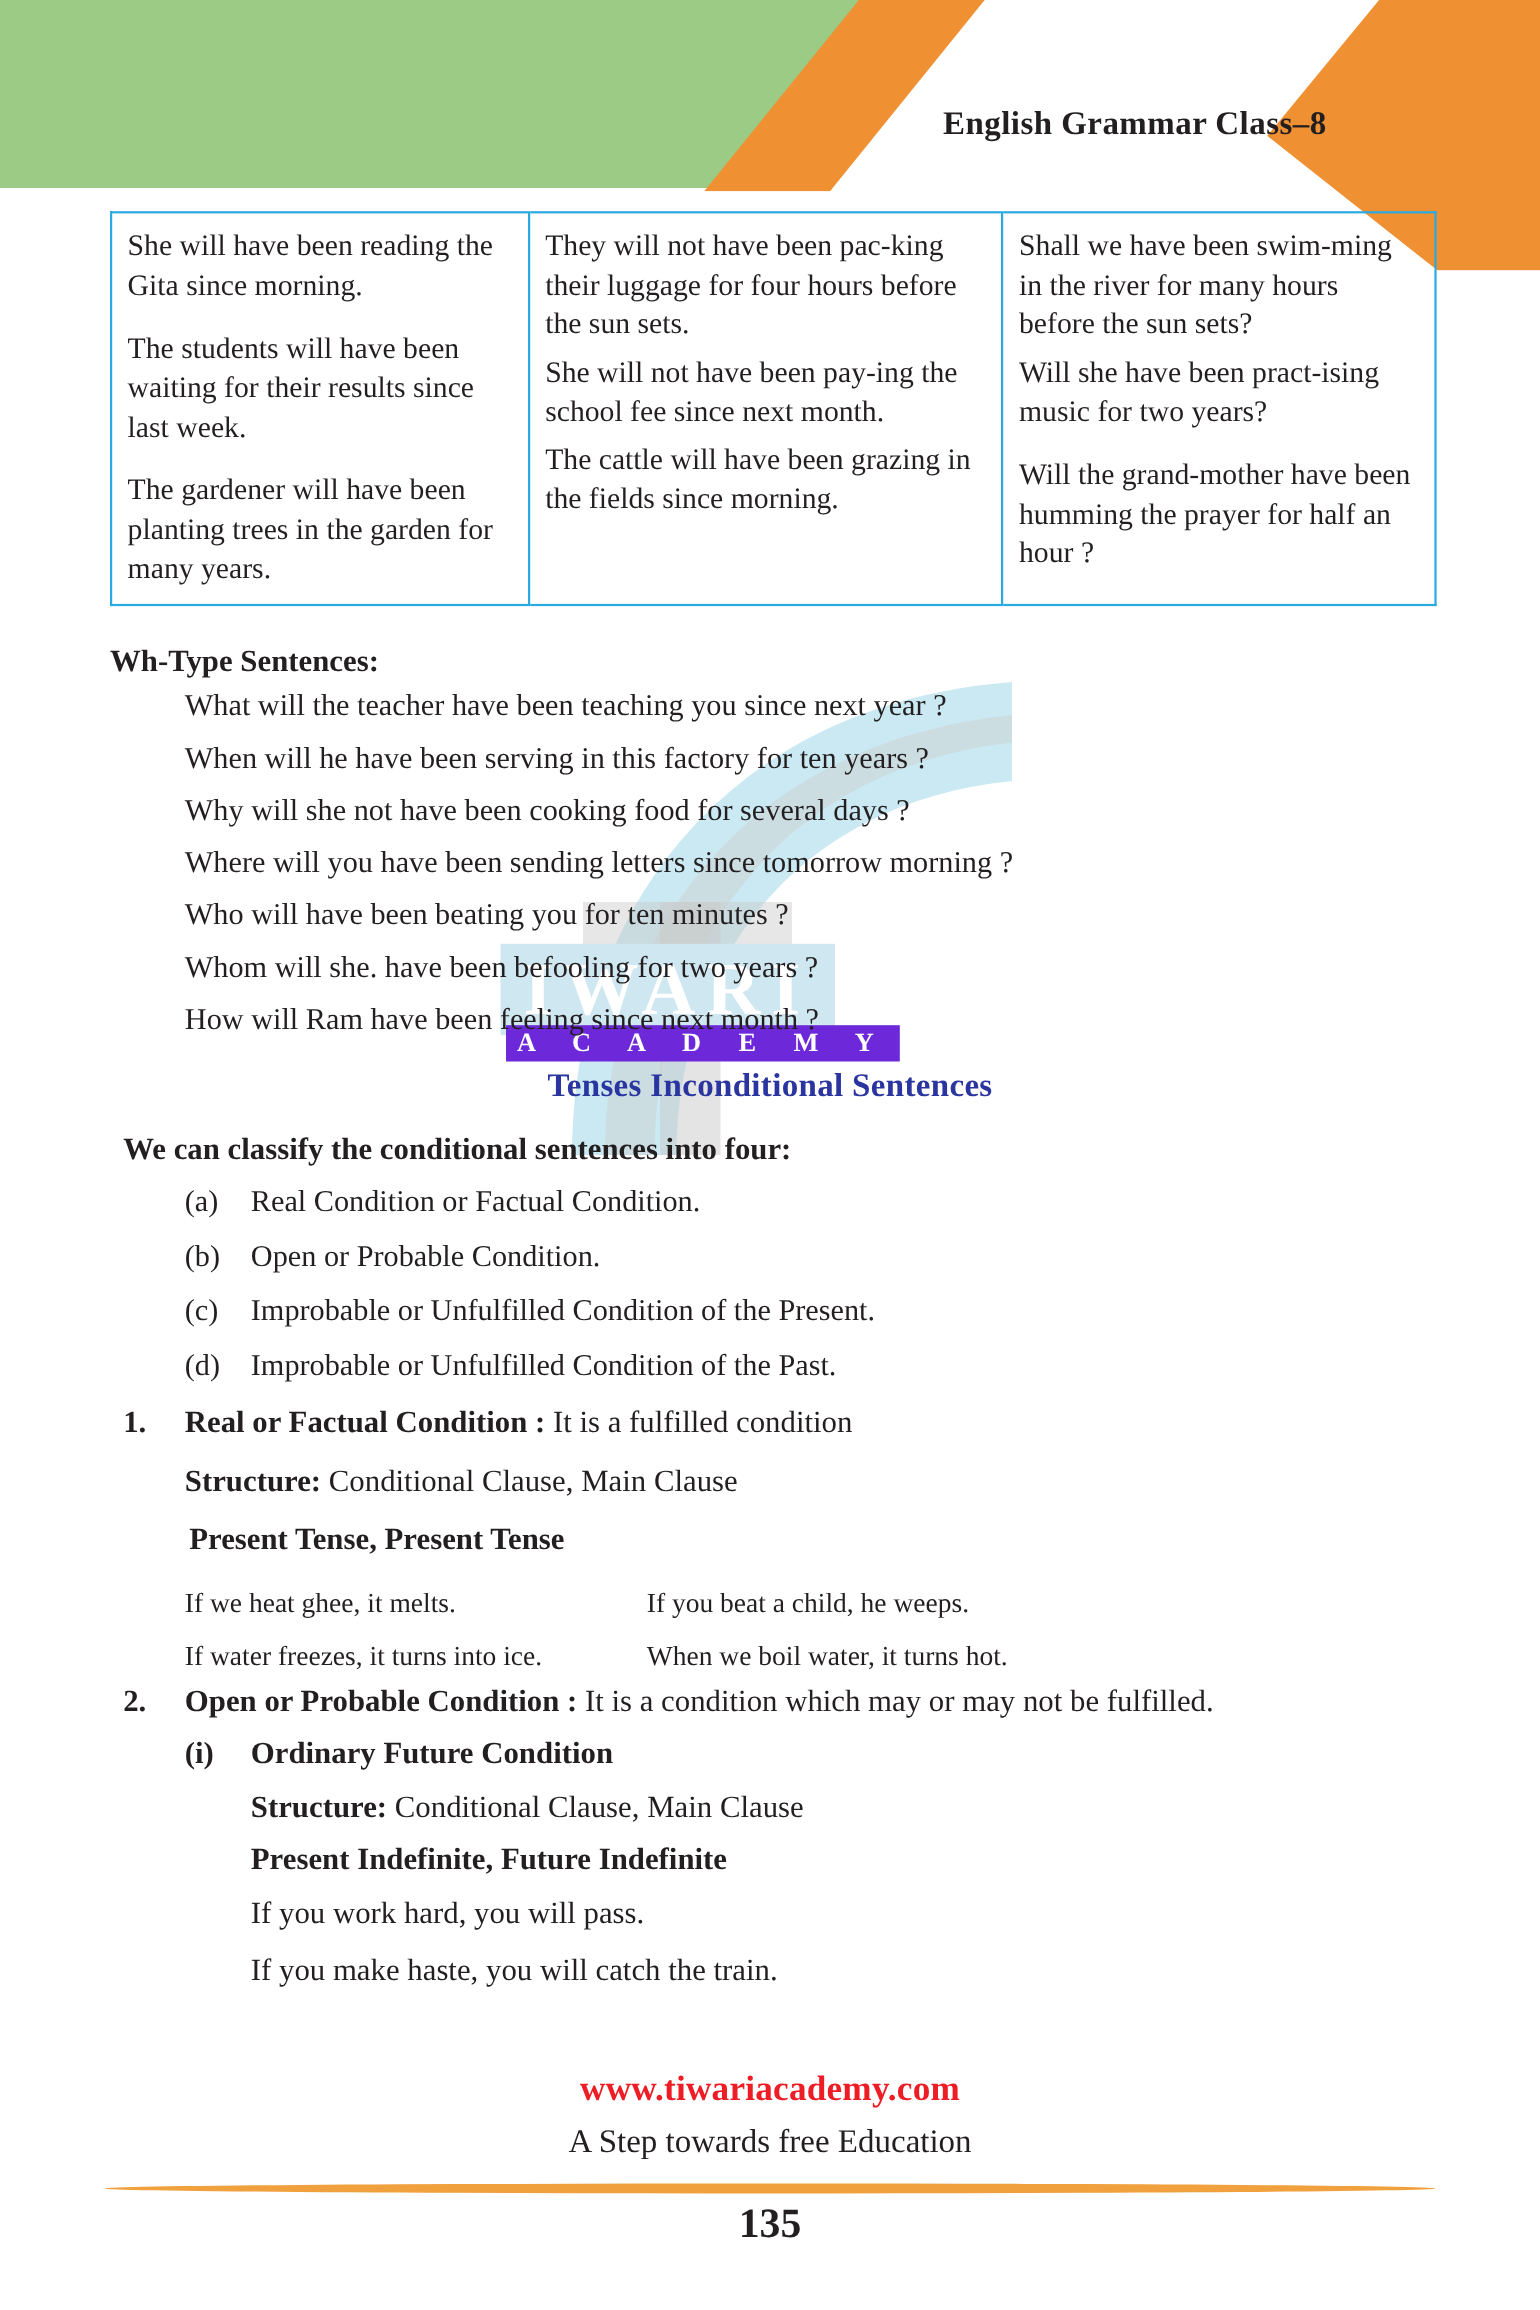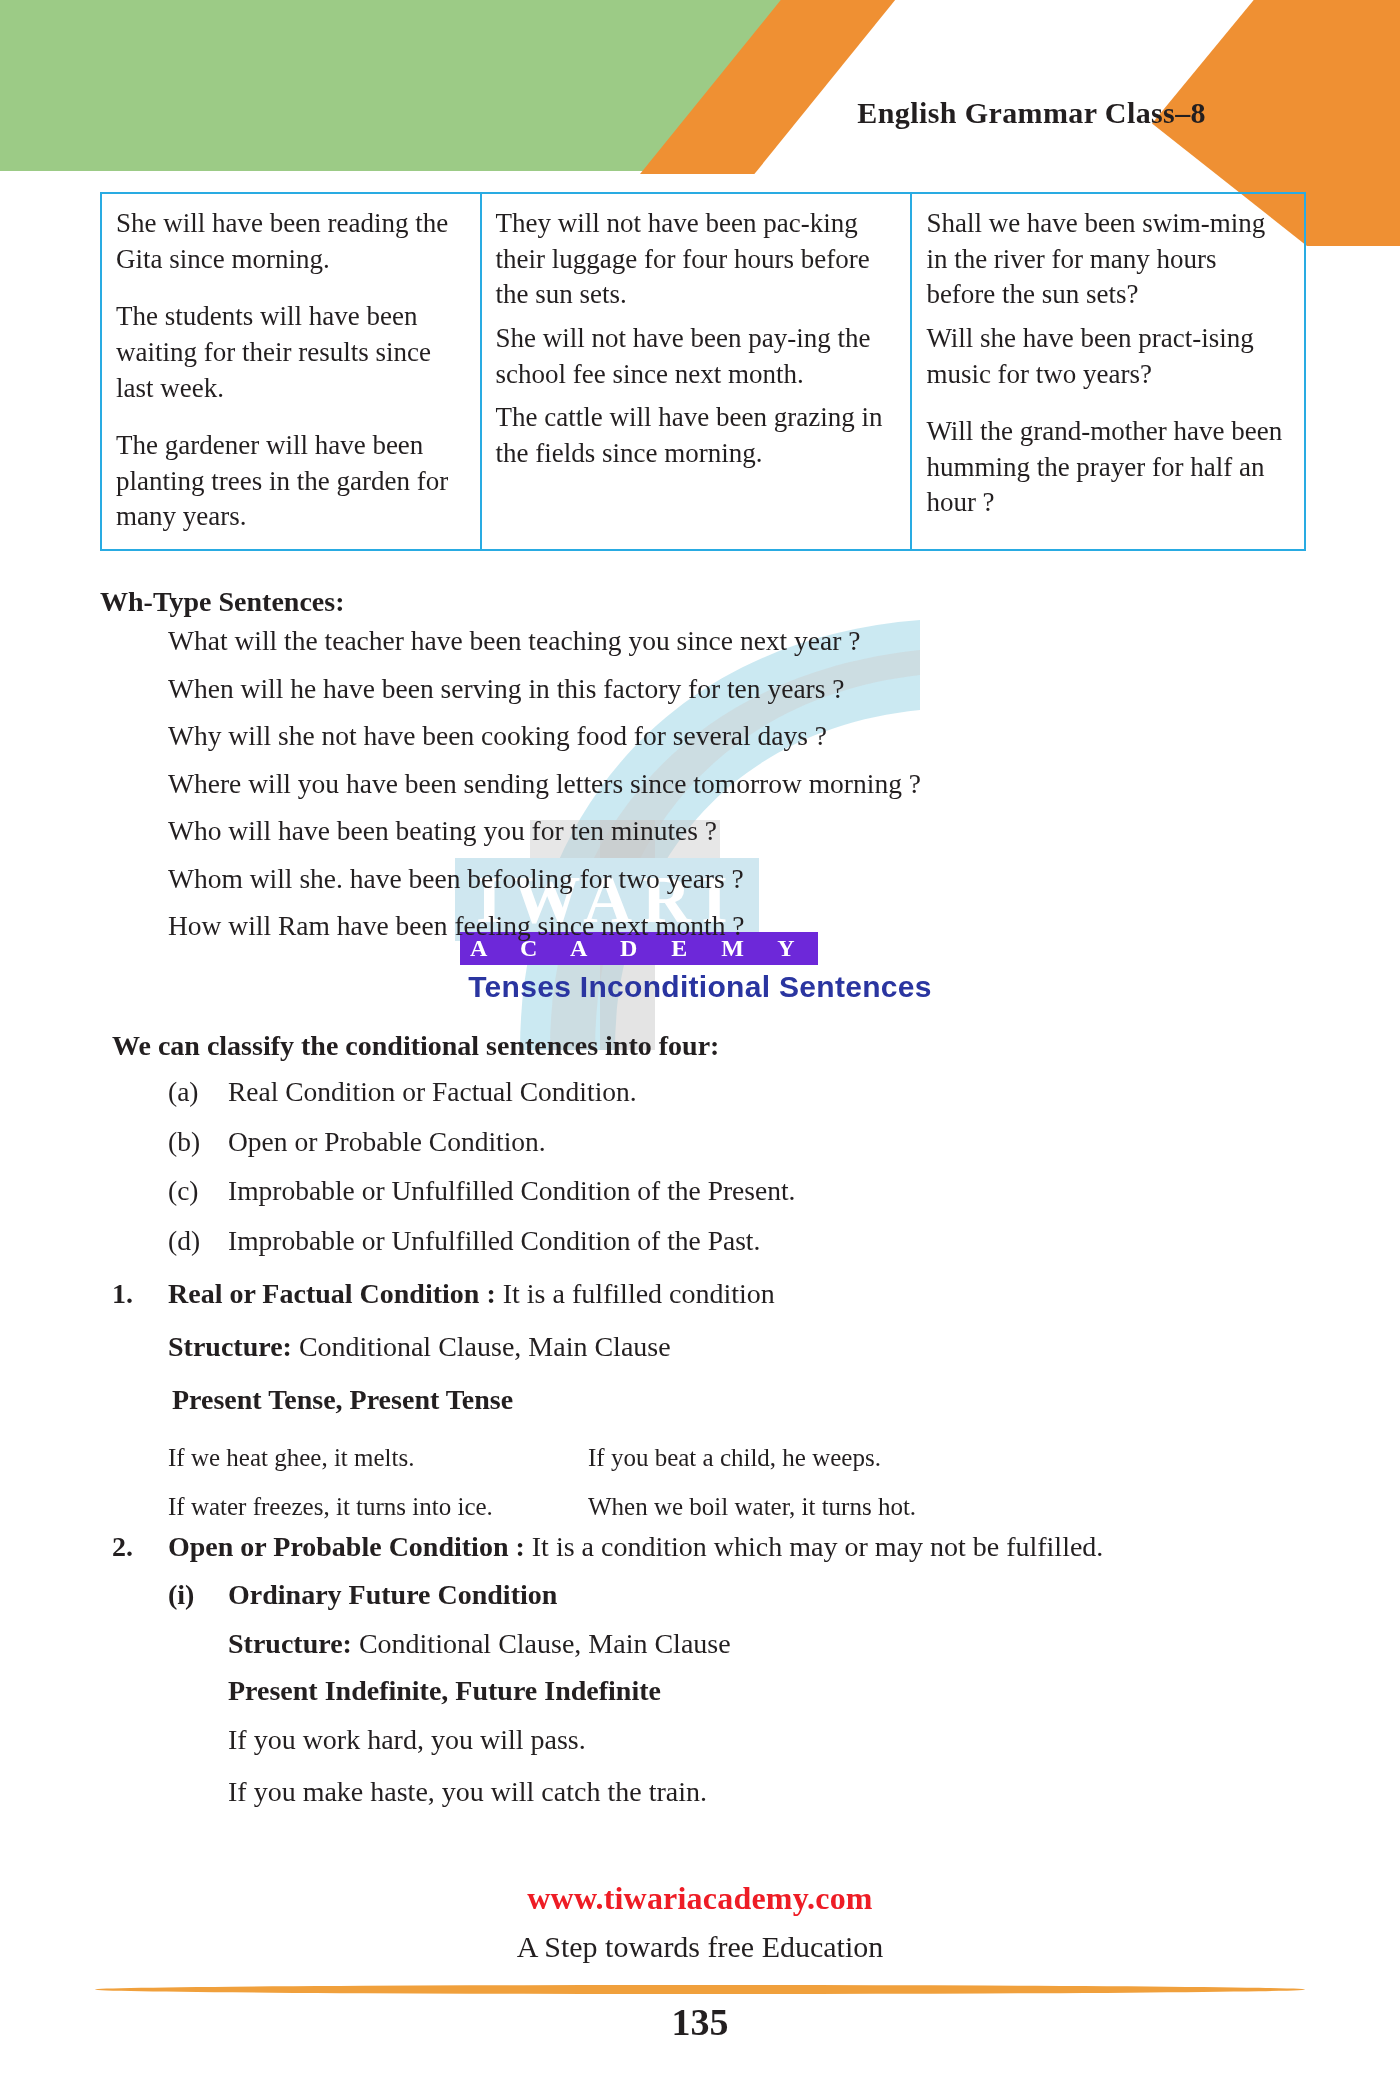--- a/index.html
+++ b/index.html
@@ -156,21 +156,21 @@
     margin-bottom: 20px;
     white-space: nowrap;
   }
 
   .blue-heading {
     position: absolute;
     left: 0;
     top: 970px;
     width: 1400px;
     text-align: center;
-    font-family: Liberation Sans, sans-serif;
+    font-family: Liberation Serif, serif;
     font-weight: bold;
     font-size: 30px;
     color: #2a35a0;
     letter-spacing: 0.3px;
   }
 
   .classify-line {
     position: absolute;
     left: 112px;
     top: 1030px;

